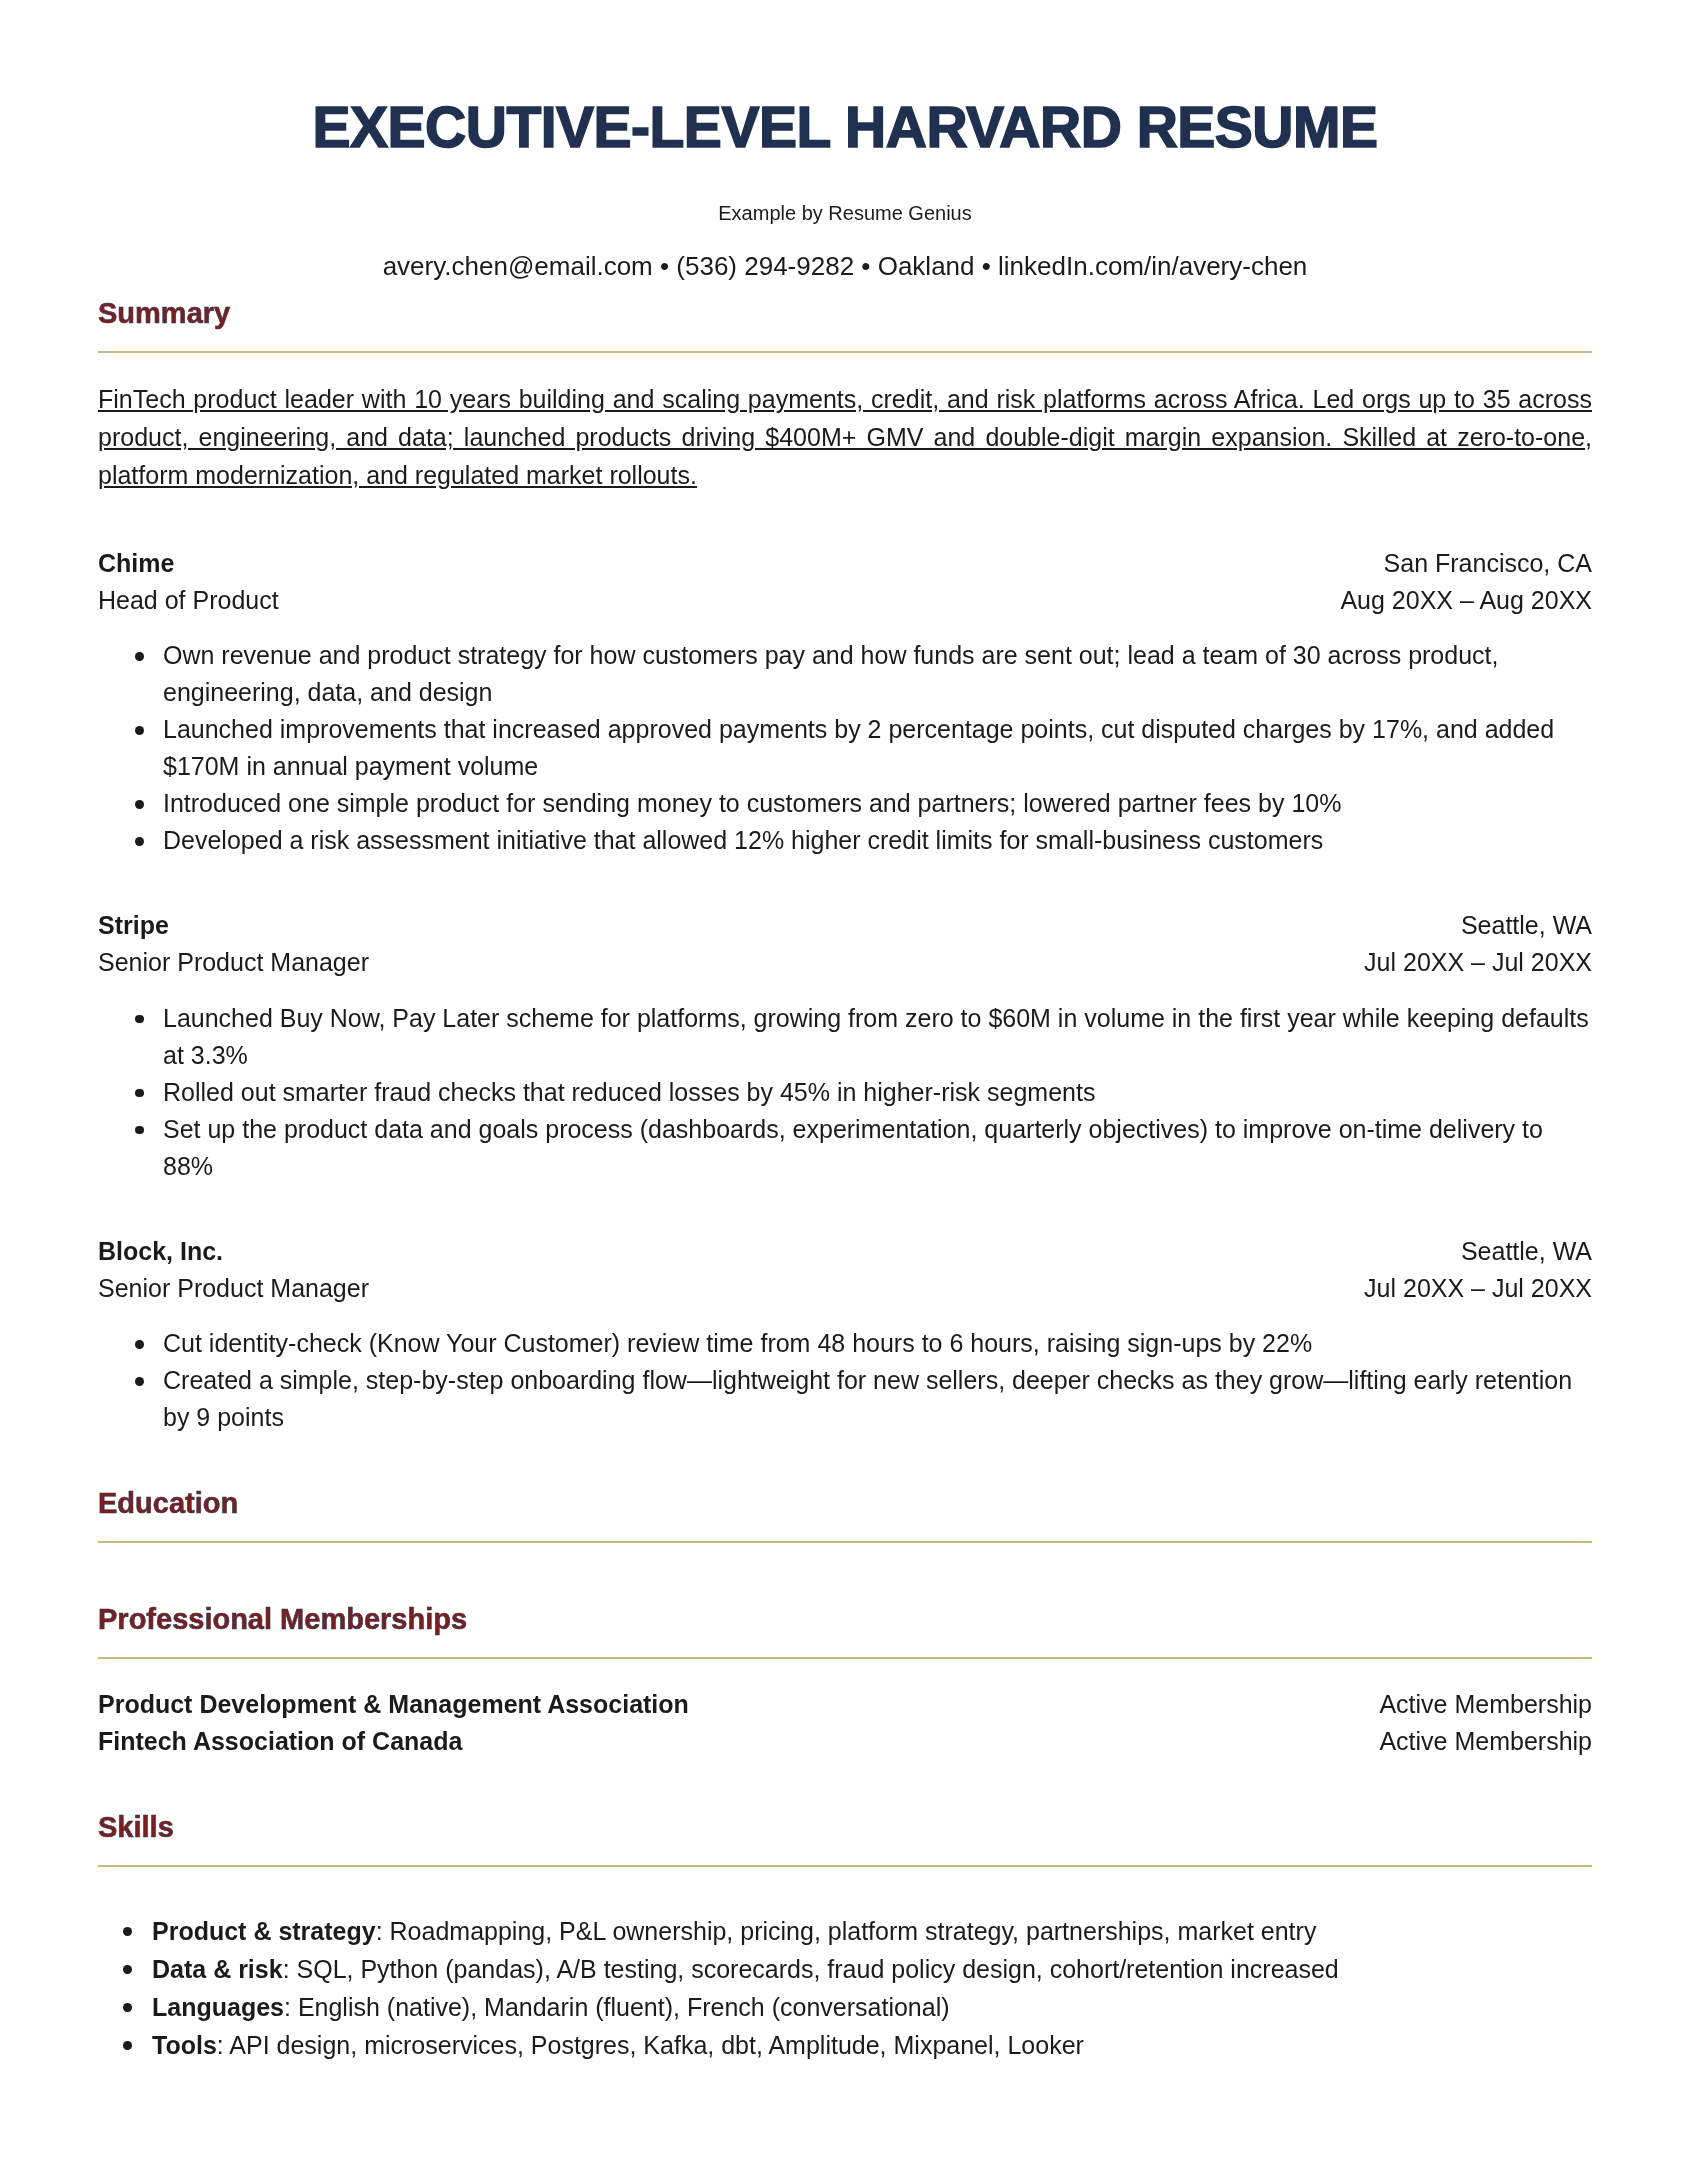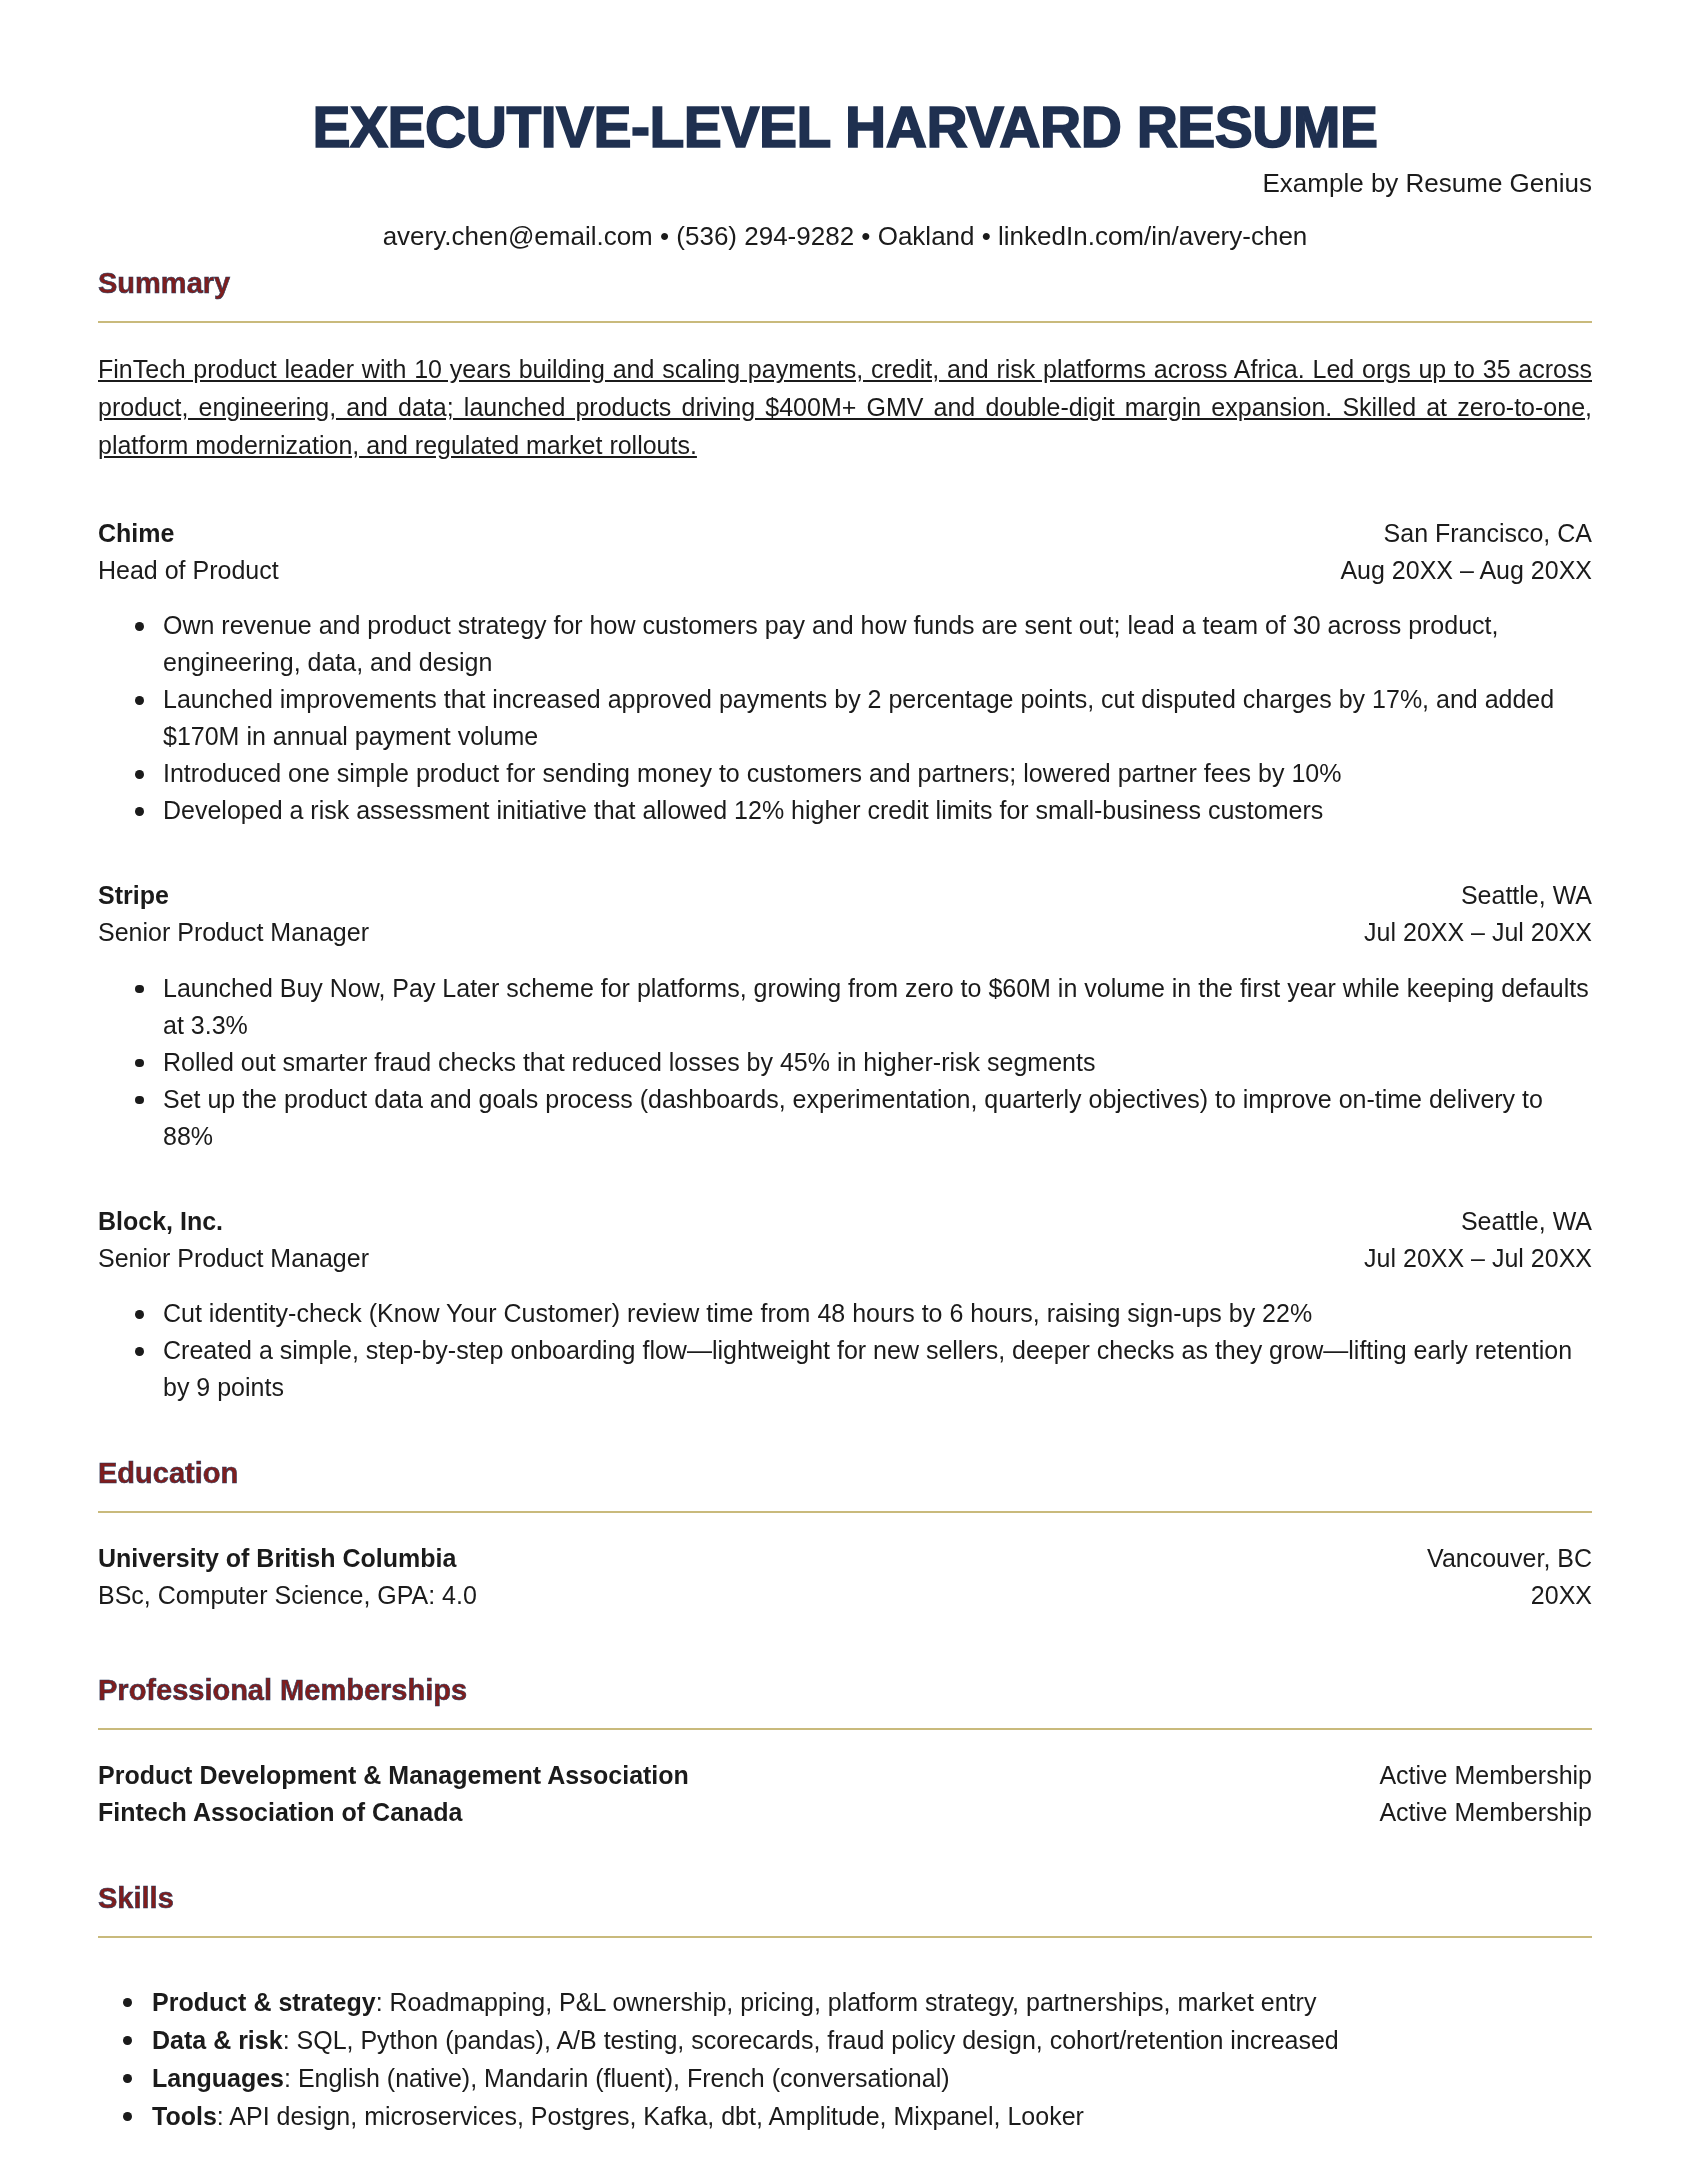--- a/index.html
+++ b/index.html
@@ -19,23 +19,23 @@
   .resume-title {
     text-align: center;
     font-size: 57px;
     line-height: 1.0;
     font-weight: 700;
     letter-spacing: -0.5px;
     color: #1f3050;
     -webkit-text-stroke: 1.6px #1f3050;
   }
   .resume-subtitle {
-    margin-top: 13px;
-    text-align: right;
-    font-size: 26px;
+    margin-top: 43px;
+    text-align: center;
+    font-size: 20px;
     line-height: 29px;
     color: #1b1b1b;
   }
   .contact-line {
     margin-top: 24.4px;
     text-align: center;
     font-size: 26px;
     line-height: 29px;
     color: #1b1b1b;
   }
@@ -161,30 +161,20 @@
           <li>Cut identity-check (Know Your Customer) review time from 48 hours to 6 hours, raising sign-ups by 22%</li>
           <li>Created a simple, step-by-step onboarding flow—lightweight for new sellers, deeper checks as they grow—lifting early retention by 9 points</li>
         </ul>
       </div>
 
     </div>
   </div>
 
   <div class="section">
     <div class="section-heading">Education</div>
-    <div class="section-body">
-      <div class="row">
-        <span class="left bold">University of British Columbia</span>
-        <span class="right">Vancouver, BC</span>
-      </div>
-      <div class="row">
-        <span class="left">BSc, Computer Science, GPA: 4.0</span>
-        <span class="right">20XX</span>
-      </div>
-    </div>
   </div>
 
   <div class="section memberships">
     <div class="section-heading">Professional Memberships</div>
     <div class="section-body">
       <div class="row">
         <span class="left bold">Product Development &amp; Management Association</span>
         <span class="right">Active Membership</span>
       </div>
       <div class="row">

